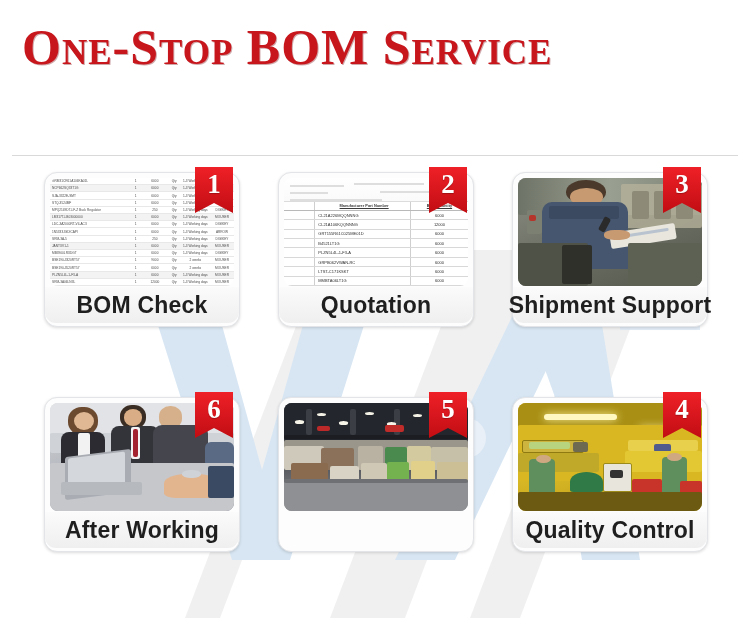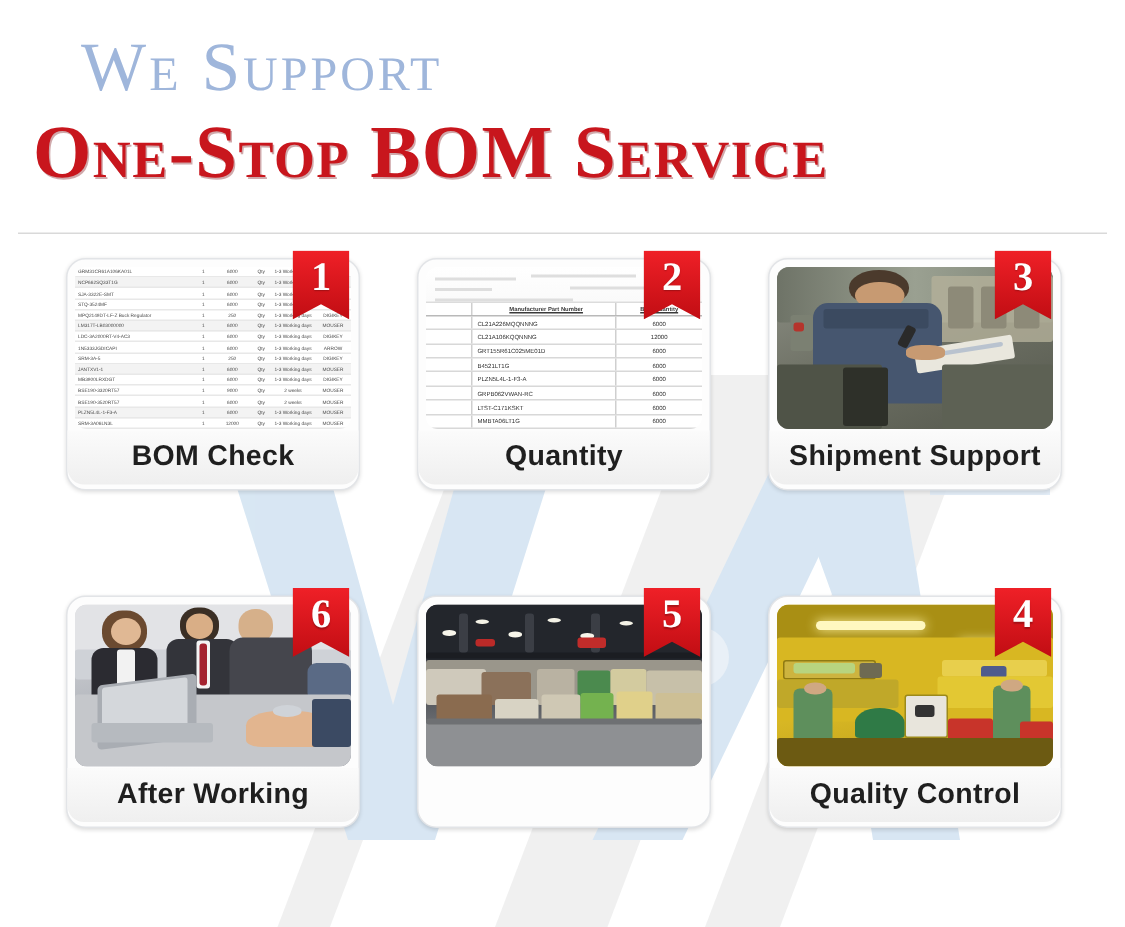--- a/index.html
+++ b/index.html
@@ -100,21 +100,21 @@
   }
 
   .card-label {
     height: 36px;
     display: flex;
     align-items: center;
     justify-content: center;
     background: linear-gradient(#fbfbfb, #efefef);
     border-radius: 0 0 11px 11px;
     margin: 1px -5px 0 -5px;
-    font-size: 19px;
+    font-size: 23px;
     font-weight: 700;
     color: #1f1f1f;
     letter-spacing: .2px;
     white-space: nowrap;
     text-align: right;
   }
 
   
   .badge {
     position: absolute;
@@ -248,21 +248,20 @@
       <polygon points="520,300 598,300 640,560 582,560 556,400"></polygon>
       <circle cx="466" cy="438" r="20" fill="#e7eff7"></circle>
     </g>
     <g fill="#dbe8f4" opacity="0.85">
       <polygon points="620,250 700,250 700,330 620,330"></polygon>
     </g>
   </g>
 </svg>
 
 <div id="header">
-  <div id="line-we-support">We Support</div>
   <div id="line-bom-service">One-Stop BOM Service</div>
 </div>
 <div id="header-divider"></div>
 
 <div id="grid">
 
   <div class="row row-1">
 
     <div class="card">
       <div class="badge">
@@ -454,21 +453,21 @@
                 <div class="qc2">6000</div>
               </div>
               <div class="qt-row">
                 <div class="qc0"></div>
                 <div class="qc1">MMBTA06LT1G</div>
                 <div class="qc2">6000</div>
               </div>
             </div>
         </div>
       </div>
-      <div class="card-label">Quantity</div>
+      <div class="card-label">Quotation</div>
     </div>
 
     <div class="card">
       <div class="badge">
         <span>3</span>
       </div>
       <div class="media">
         <div class="photo ph-tech">
           <div class="blobs">
             <i style="left:0;top:0;width:100%;height:34%;background:linear-gradient(90deg,#6e7367,#9aa091,#7e8476);"></i>

